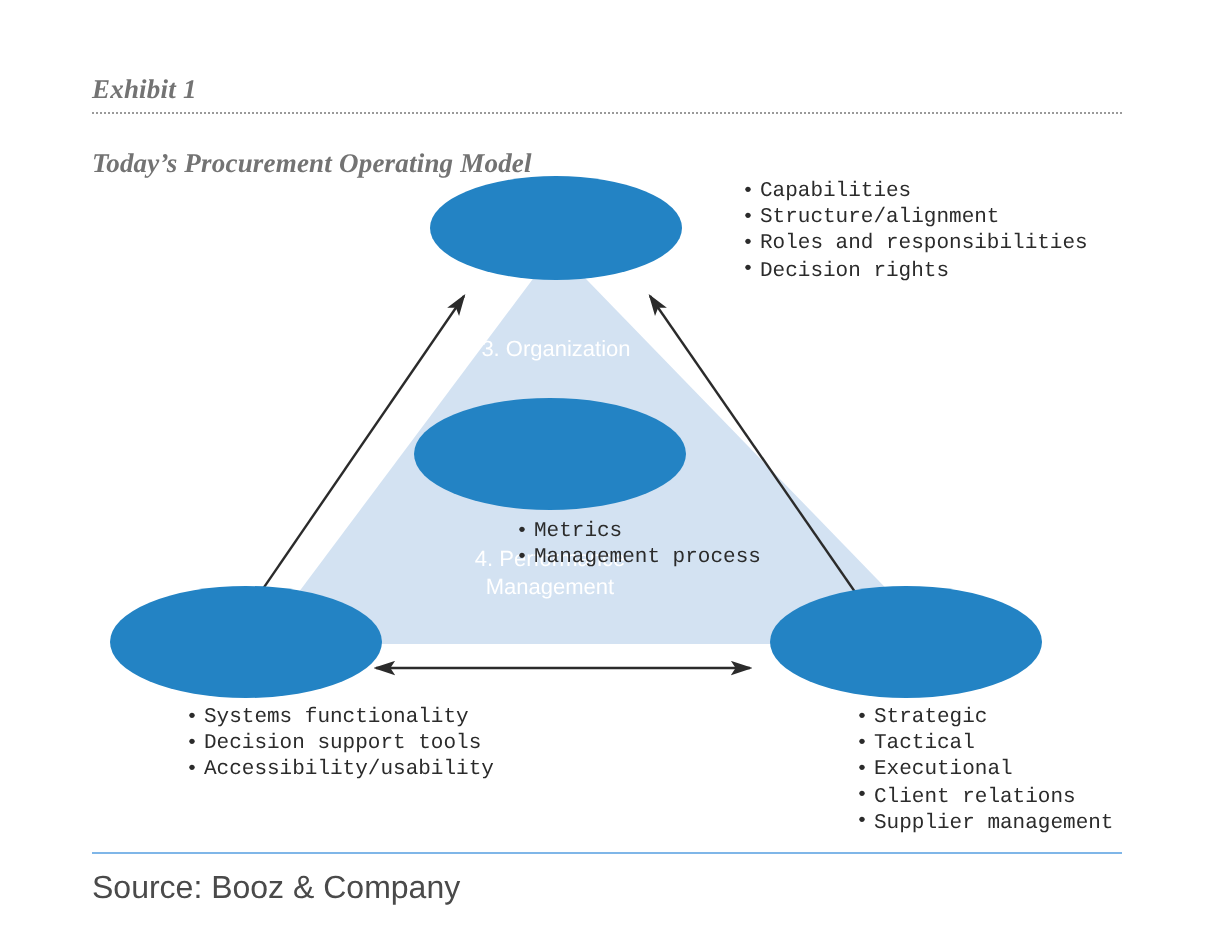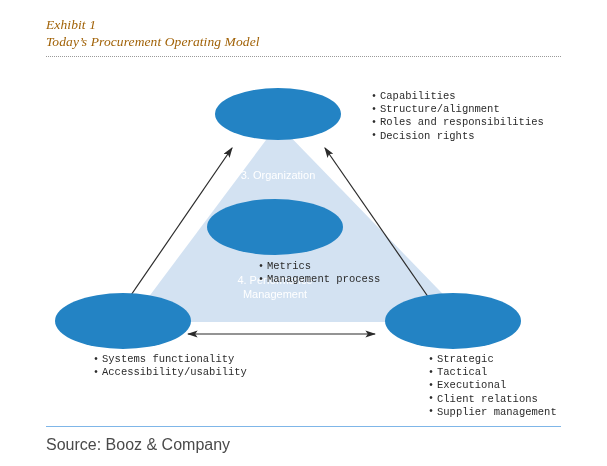--- a/index.html
+++ b/index.html
@@ -18,26 +18,27 @@
   
   #exhibit-header {
     position: absolute;
     left: 46px;
     top: 16px;
     width: 520px;
   }
   .exhibit-line {
     font-family: "Liberation Serif", serif;
     font-style: italic;
-    font-weight: normal;
+    font-weight: bold;
     font-size: 13.5px;
-    color: #a16207;
+    color: #737373;
     line-height: 17px;
     letter-spacing: 0.1px;
     white-space: nowrap;
+    margin-top: 20px;
   }
   #title-divider {
     position: absolute;
     left: 46px;
     top: 56px;
     width: 515px;
     height: 1px;
     border-top: 1px dotted #9a9a9a;
   }
 
@@ -166,20 +167,21 @@
     <li>Decision rights</li>
   </ul>
 
   <ul class="bullets" id="bullets-performance">
     <li>Metrics</li>
     <li>Management process</li>
   </ul>
 
   <ul class="bullets" id="bullets-technology">
     <li>Systems functionality</li>
+    <li>Decision support tools</li>
     <li>Accessibility/usability</li>
   </ul>
 
   <ul class="bullets" id="bullets-processes">
     <li>Strategic</li>
     <li>Tactical</li>
     <li>Executional</li>
     <li>Client relations</li>
     <li>Supplier management</li>
   </ul>

